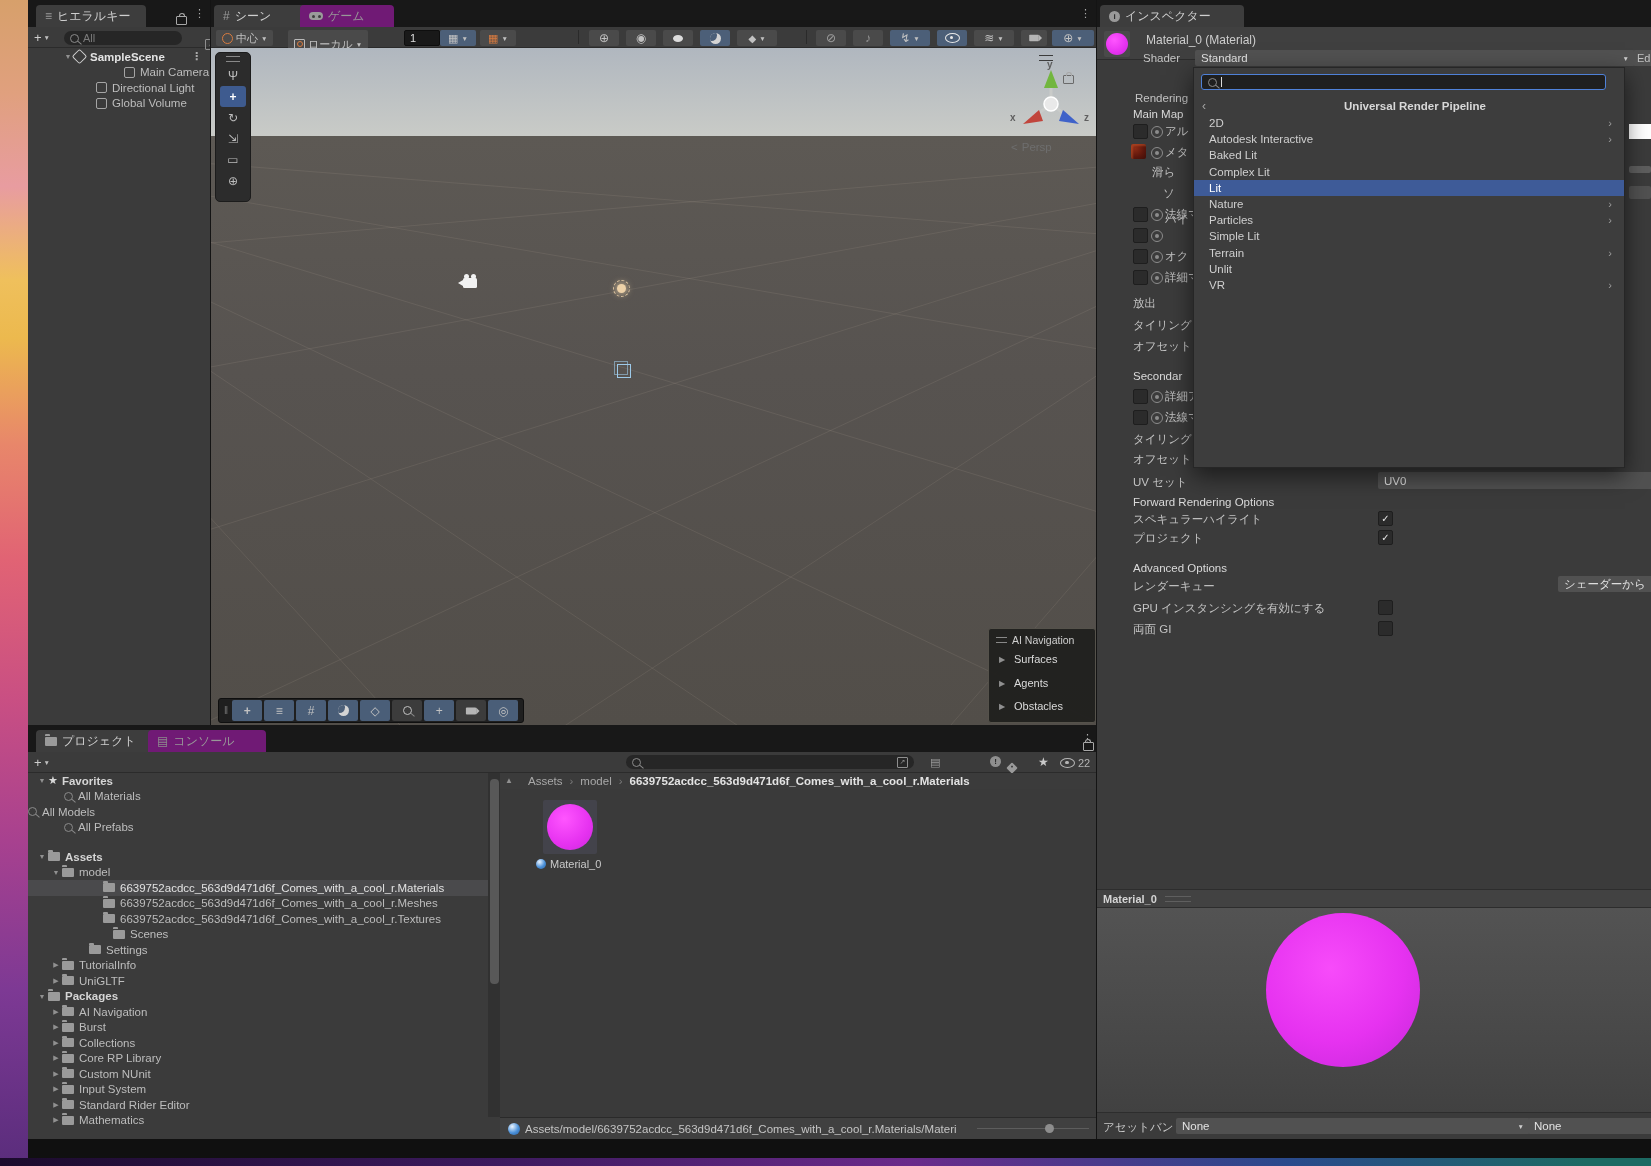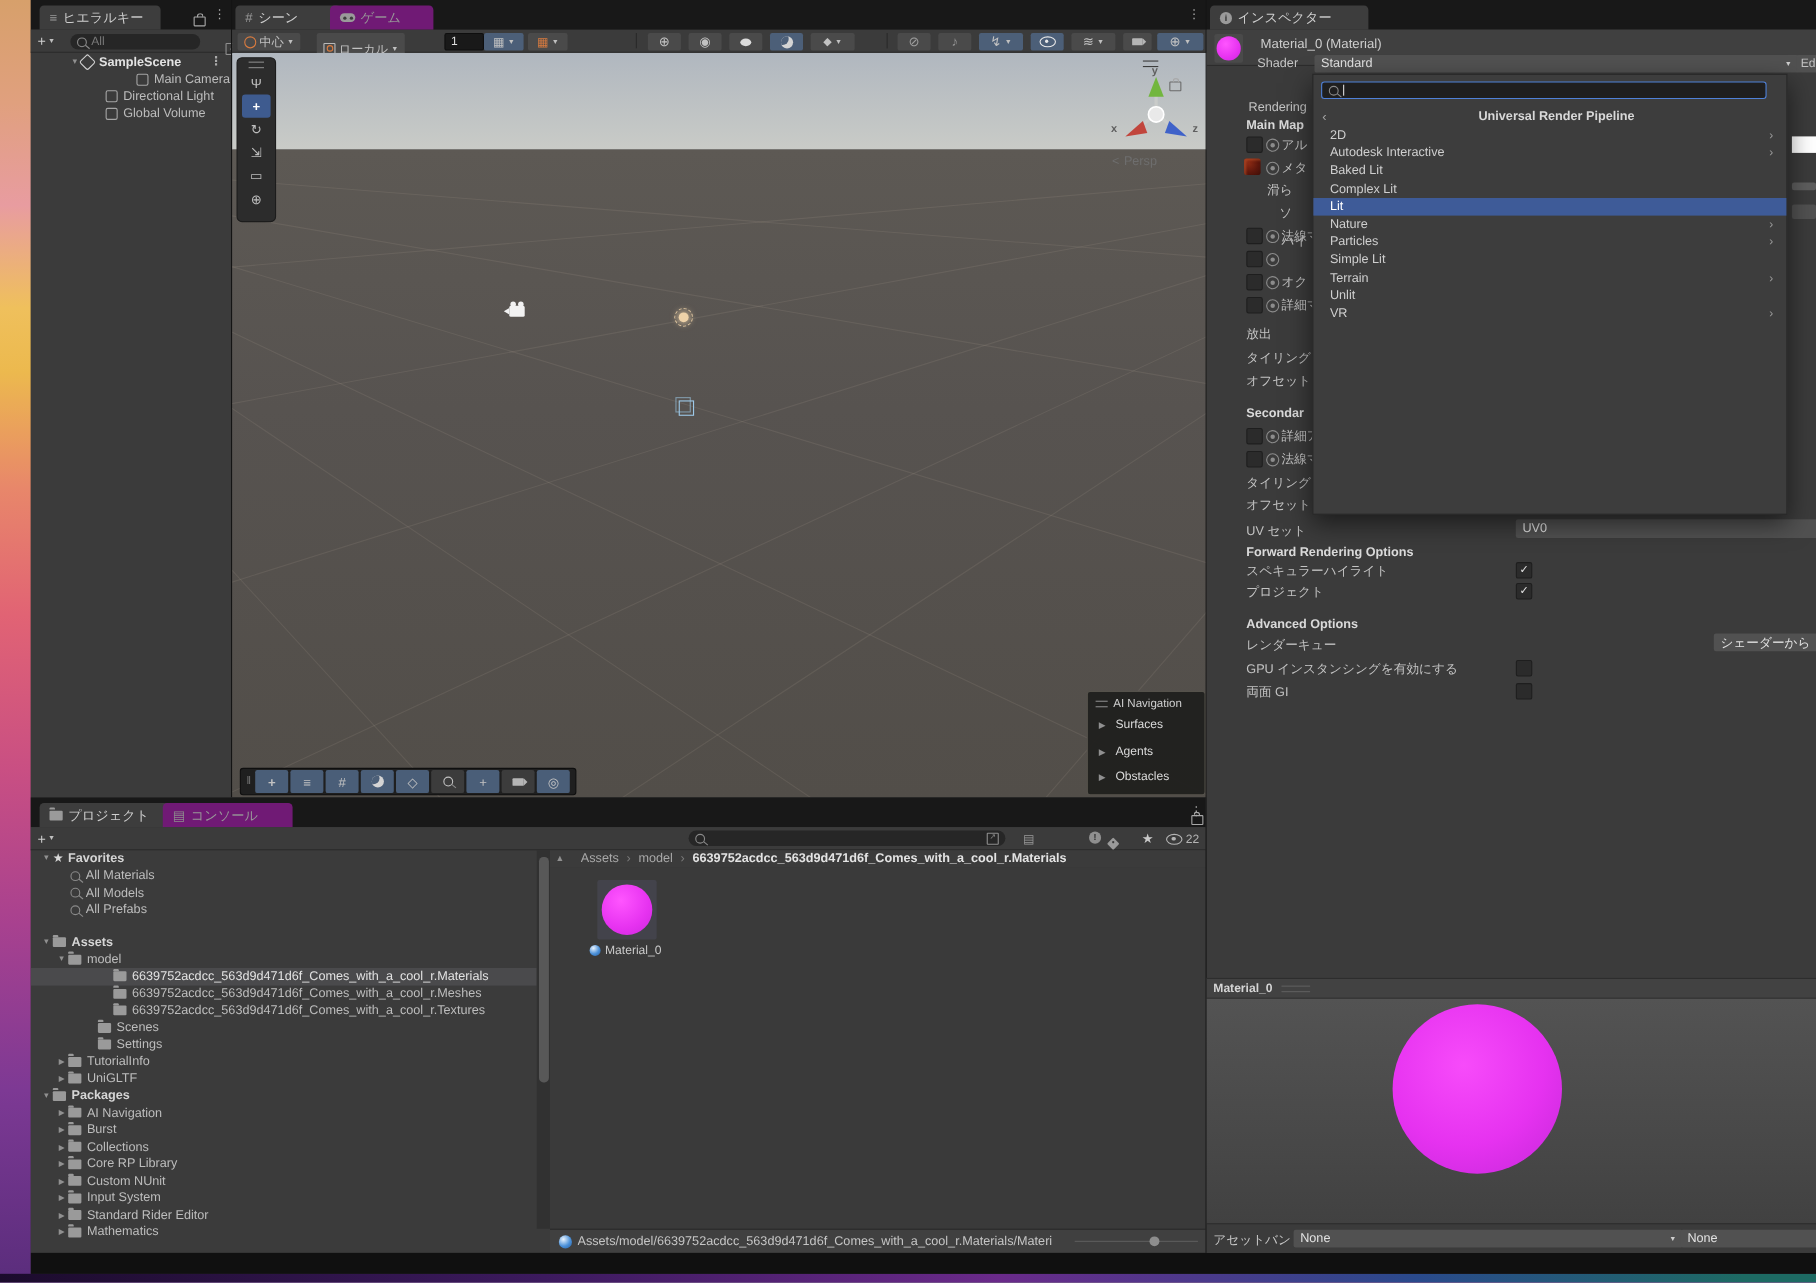--- a/index.html
+++ b/index.html
@@ -18,21 +18,21 @@
   .trow.sel{background:#4a4a4c;color:#e2e2e2}
   .caret{width:12px;text-align:center;font-size:7px;color:#909090;flex:none}
   .fold{display:inline-block;width:12px;height:9px;background:#9a9a9a;border-radius:1px;position:relative;margin-right:5px;flex:none}
   .fold::before{content:"";position:absolute;left:0;top:-2.5px;width:5px;height:2px;background:#9a9a9a;border-radius:1px 1px 0 0}
   .cubei{display:inline-block;width:9px;height:9px;border:1px solid #a5a5a5;border-radius:2px;margin-right:5px;flex:none}
   .star{color:#d8d8d8;font-size:11px;margin-right:4px;flex:none}
   .btn{display:flex;align-items:center;justify-content:center;background:#4a4a4a;border-radius:2px;color:#c2c2c2;gap:3px}
   .btn.on{background:#4c5f78}
   .dda{font-size:6.5px;color:#c0c0c0}
   .irow{position:absolute;font-size:11.5px;color:#c3c3c3;white-space:nowrap;height:15px;display:flex;align-items:center}
-  .ihdr{font-weight:bold;color:#dadada}
+  .ihdr{font-weight:normal;color:#dadada}
   .cb{position:absolute;width:13px;height:13px;background:#2b2b2b;border:1px solid #1e1e1e;border-radius:2px;display:flex;align-items:center;justify-content:center;color:#e6e6e6;font-size:10px}
   .tgt{position:absolute;width:10px;height:10px;border:1px solid #8c8c8c;border-radius:50%}
   .tgt::after{content:"";position:absolute;inset:3px;background:#8c8c8c;border-radius:50%}
   .ddown{position:absolute;background:#515151;border-radius:2px;display:flex;align-items:center;font-size:11.5px;color:#e2e2e2;padding:0 6px;overflow:hidden;white-space:nowrap}
   .ddown .da{margin-left:auto;font-size:6.5px;color:#cecece;padding-left:4px}
   .ditem{height:16.2px;display:flex;align-items:center;padding:0 12px 0 15px;font-size:11.5px;color:#cfcfcf;white-space:nowrap}
   .ditem.sel{background:#3e5b98;color:#fff}
   .ditem .darr{margin-left:auto;color:#9d9d9d;font-size:11px}
   .crescent{position:relative;width:11px;height:11px;border-radius:50%;background:#d4d4d4;overflow:hidden;display:inline-block}
   .crescent::after{content:"";position:absolute;left:-4px;top:-3px;width:11px;height:11px;border-radius:50%;background:#4c5f78}
@@ -364,21 +364,21 @@
 <div class="t" style="left:28px;top:773px;width:460px;height:360px;overflow:hidden">
   <div class="trow">
       <span class="caret" style="padding-left:8px">▼</span>
       <span class="star">★</span>
       <span style="font-weight:bold;color:#d5d5d5">Favorites</span>
     </div>
   <div class="trow" style="padding-left:36px">
       <span class="mag" style="margin-right:5px"></span>
       <span>All Materials</span>
     </div>
-  <div class="trow" style="padding-left:36px">
+  <div class="trow" style="">
       <span class="mag" style="margin-right:5px"></span>
       <span>All Models</span>
     </div>
   <div class="trow" style="padding-left:36px">
       <span class="mag" style="margin-right:5px"></span>
       <span>All Prefabs</span>
     </div>
   <div style="height:14px"></div>
   <div class="trow">
       <span class="caret" style="padding-left:8px">▼</span>
@@ -395,21 +395,21 @@
       <span>6639752acdcc_563d9d471d6f_Comes_with_a_cool_r.Materials</span>
     </div>
   <div class="trow" style="padding-left:75px">
       <span class="fold"></span>
       <span>6639752acdcc_563d9d471d6f_Comes_with_a_cool_r.Meshes</span>
     </div>
   <div class="trow" style="padding-left:75px">
       <span class="fold"></span>
       <span>6639752acdcc_563d9d471d6f_Comes_with_a_cool_r.Textures</span>
     </div>
-  <div class="trow" style="padding-left:61px">
+  <div class="trow" style="padding-left:85px">
       <span class="fold"></span>
       <span>Scenes</span>
     </div>
   <div class="trow" style="padding-left:61px">
       <span class="fold"></span>
       <span>Settings</span>
     </div>
   <div class="trow">
       <span class="caret" style="padding-left:22px">▶</span>
       <span class="fold"></span>

